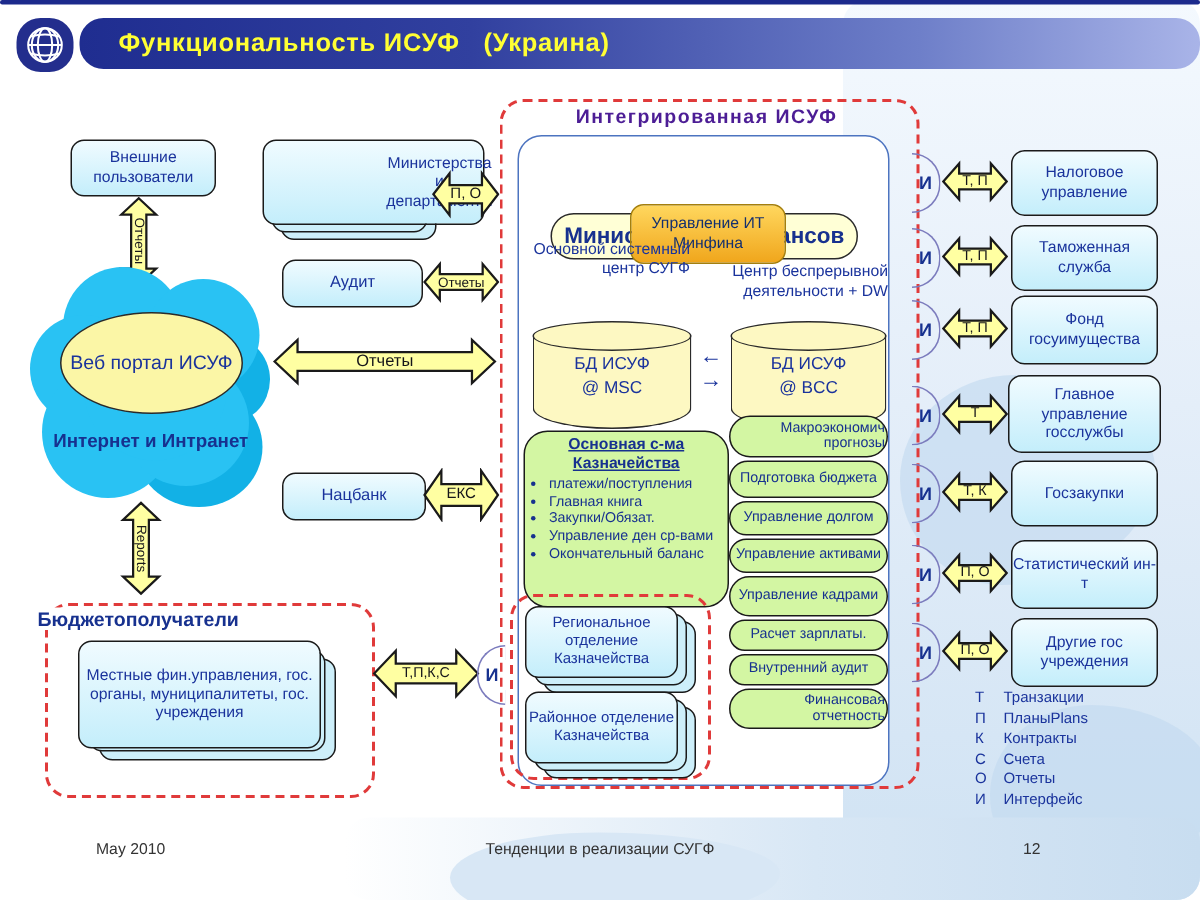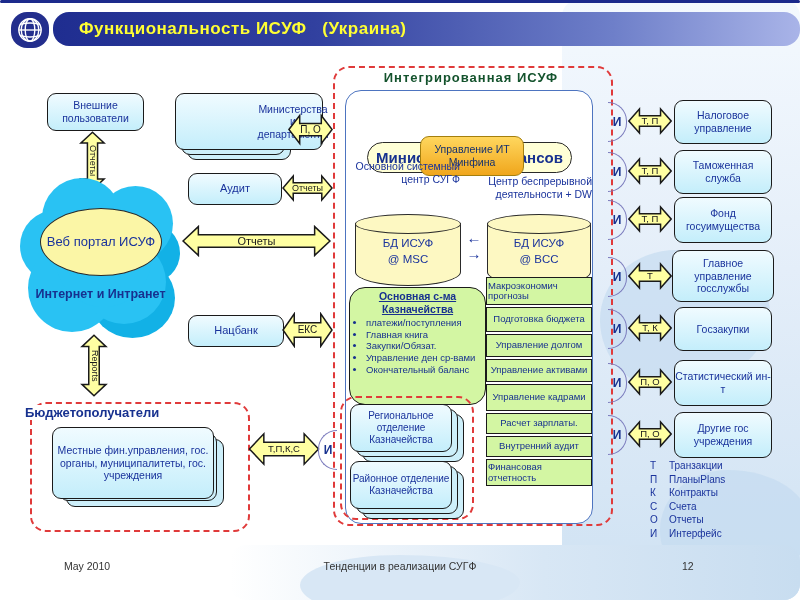--- a/index.html
+++ b/index.html
@@ -49,22 +49,22 @@
   .cyl .bodyp{position:absolute;left:0;right:0;top:9px;bottom:0;background:#fdf8c2;border:1.5px solid #2a2a2a;
               border-top:none;border-radius:0 0 50% 50%/0 0 14px 14px;}
   .cyl .topp{position:absolute;left:0;right:0;top:0;height:18px;background:#fdf8c2;border:1.5px solid #2a2a2a;border-radius:50%;}
   .cyl .txt{position:absolute;left:0;right:0;top:22px;text-align:center;font-size:11.5px;line-height:1.35;color:#1a339c;}
   .syncarrow{position:absolute;color:#1a339c;font-weight:bold;font-size:15px;line-height:1;text-align:center;}
   .green{background:#d3f6a3;border:1.3px solid #1a1a1a;color:#17318f;}
   .treasury{display:flex;flex-direction:column;padding:2px 3px;overflow:hidden;}
   .ttl{font-weight:bold;text-decoration:underline;font-size:10.5px;text-align:center;line-height:1.2;}
   .blts{margin:2px 0 0;padding-left:13px;text-align:left;font-size:9.5px;line-height:1.22;}
   .modcol{position:absolute;display:flex;flex-direction:column;gap:2px;}
-  .mod{display:flex;align-items:center;justify-content:center;text-align:left;
-       font-size:9.5px;line-height:1.1;overflow:hidden;padding:0 1px;}
+  .mod{display:flex;align-items:center;justify-content:center;text-align:right;
+       font-size:9.5px;line-height:1.1;overflow:hidden;padding:0 1px;border-radius:14px;}
   
   .arc{position:absolute;border:1.5px solid #7b7bbd;display:flex;align-items:center;justify-content:center;
        color:#17318f;font-weight:bold;font-size:12px;}
   .arc-r{border-left:none;border-radius:0 999px 999px 0;}
   .arc-l{border-right:none;border-radius:999px 0 0 999px;}
   
   .lg-row{display:flex;font-size:10px;color:#1a339c;height:13.5px;align-items:center;}
   .lg-key{width:19px;}
   .footer{position:absolute;font-size:10.5px;color:#333;}
   .bold{font-weight:bold;}
@@ -187,21 +187,21 @@
     <span>Нацбанк</span>
   </div>
   <div class="arrow" style="left:282px;top:312px;width:51px;height:36px;">
     <svg viewBox="0 0 100 40" preserveAspectRatio="none">
         <polygon points="2,20 24,2 24,12 76,12 76,2 98,20 76,38 76,28 24,28 24,38"></polygon>
       </svg>
     <span class="alabel" style="font-size:10px;">ЕКС</span>
   </div>
 
   <div class="abs dashed" style="left:333px;top:66px;width:276px;height:456px;"></div>
-  <div class="abs bold" style="left:340px;top:70px;width:262px;text-align:center;font-size:13px;letter-spacing:1px;color:#14532d;">Интегрированная  ИСУФ</div>
+  <div class="abs bold" style="left:340px;top:70px;width:262px;text-align:center;font-size:13px;letter-spacing:1px;color:#4c1d95;">Интегрированная  ИСУФ</div>
   <div class="abs bluebox" style="left:345px;top:90px;width:246px;height:432px;"></div>
 
   <div class="abs minfin" style="left:367px;top:98px;width:203px;height:29px;">
     <span>Министерство финансов</span>
   </div>
   <div class="abs itbox" style="left:420px;top:136px;width:102px;height:38px;">
     <span>Управление ИТ Минфина</span>
   </div>
   <div class="lbl" style="left:345px;top:160px;width:115px;">Основной системный центр СУГФ</div>
   <div class="lbl" style="left:466px;top:175px;width:126px;">Центр беспрерывной деятельности + DW</div>

